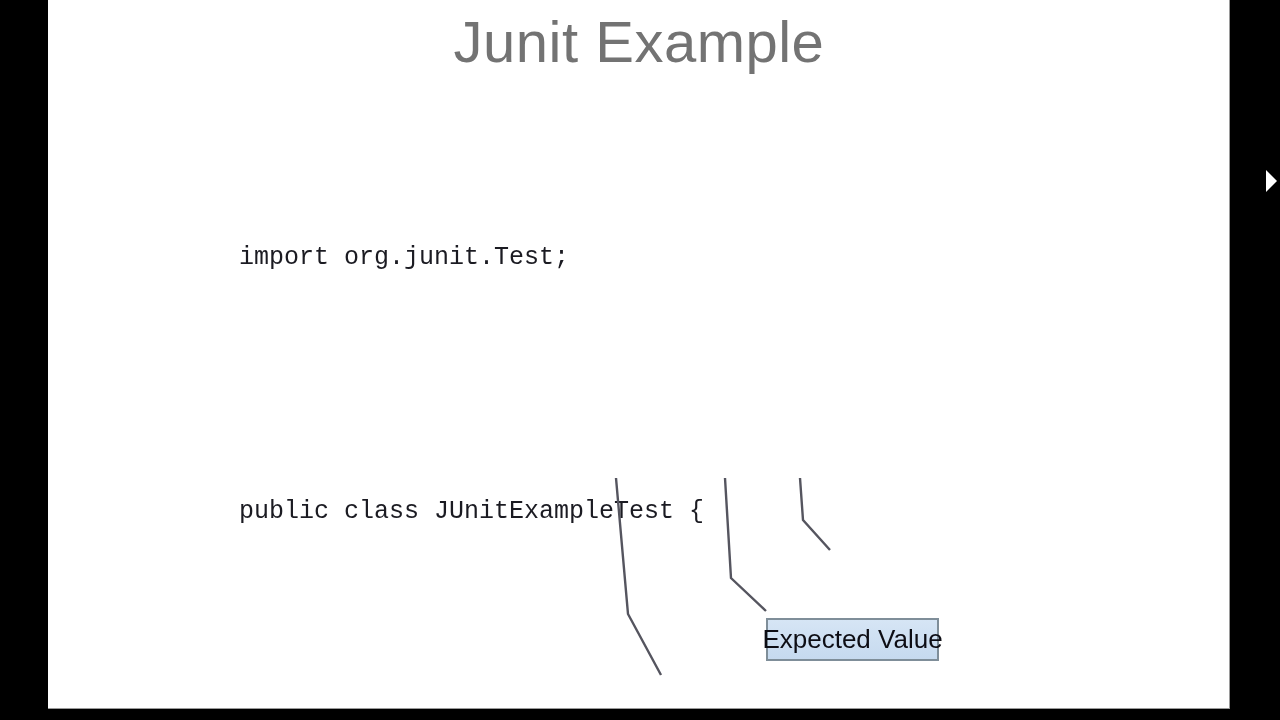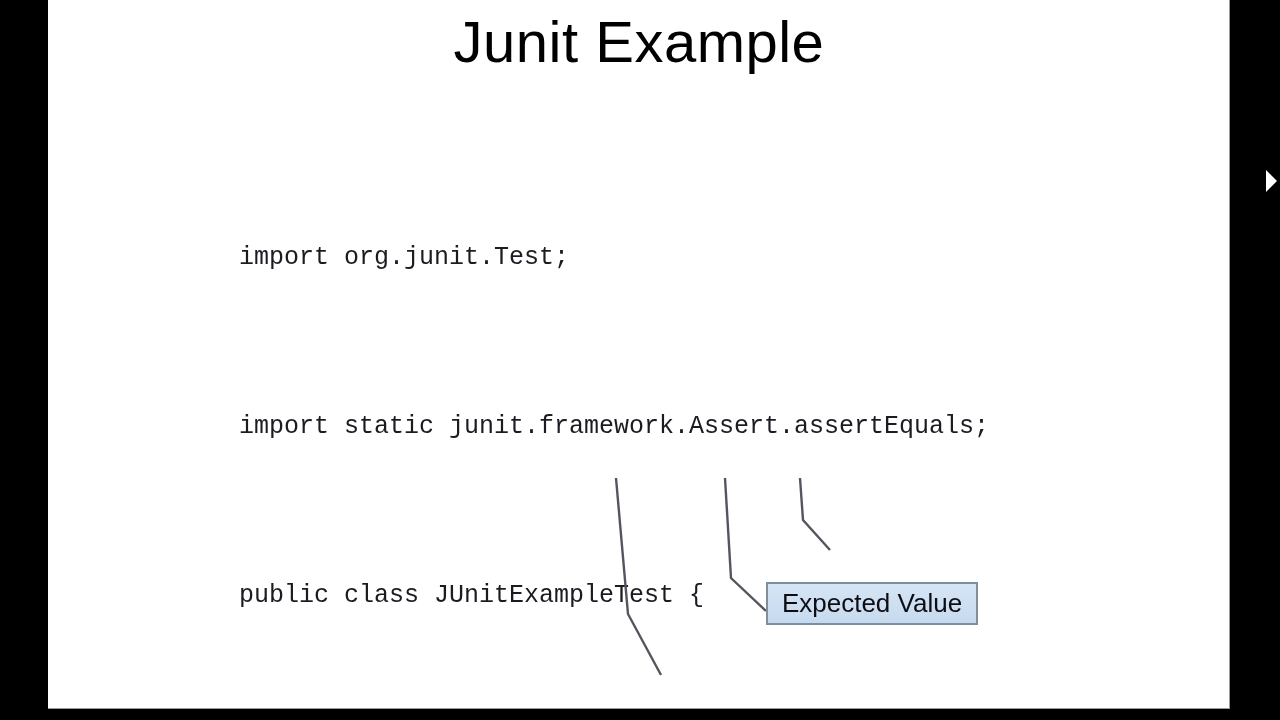--- a/index.html
+++ b/index.html
@@ -47,21 +47,21 @@
 
   #slide-title {
     position: absolute;
     left: 0;
     top: 8px;
     width: 1182px;
     text-align: center;
     font-family: "Liberation Sans", sans-serif;
     font-size: 58px;
     font-weight: 400;
-    color: #000000;
+    color: #737373;
     letter-spacing: 0.5px;
     white-space: pre;
   }
 
   #code-block {
     position: absolute;
     left: 191px;   
     top: 188px;
     font-family: "Liberation Mono", "DejaVu Sans Mono", monospace;
     font-size: 25px;
@@ -80,21 +80,21 @@
     border: 2px solid #7f8e99;
     display: flex;
     align-items: center;
     justify-content: center;
     font-family: "Liberation Sans", sans-serif;
     font-size: 26px;
     color: #0d0d14;
     white-space: pre;
   }
   #callout-actual   { left: 782px;  top: 527px; width: 170px; height: 43px; }
-  #callout-expected { left: 718px;  top: 582px; width: 212px; height: 43px; }
+  #callout-expected { left: 718px;  top: 618px; width: 173px; height: 43px; }
   #callout-message  { left: 613px;  top: 654px; width: 212px; height: 42px; }
 
   #leaders {
     position: absolute;
     left: 0;
     top: 0;
     width: 1182px;
     height: 709px;
     pointer-events: none;
   }
@@ -119,21 +119,20 @@
   <div class="pillarbox left"></div>
   <div class="pillarbox right"></div>
 
   <div id="slide">
 
     <div id="slide-title">Junit Example</div>
 
     <div id="code-block">
       <span class="code-line">import org.junit.Test;</span>
       <span class="code-gap"></span>
-      <span class="code-line">import static junit.framework.Assert.assertEquals;</span>
       <span class="code-gap"></span>
       <span class="code-line">public class JUnitExampleTest {</span>
       <span class="code-gap"></span>
       
       
       
       
       
       
       

